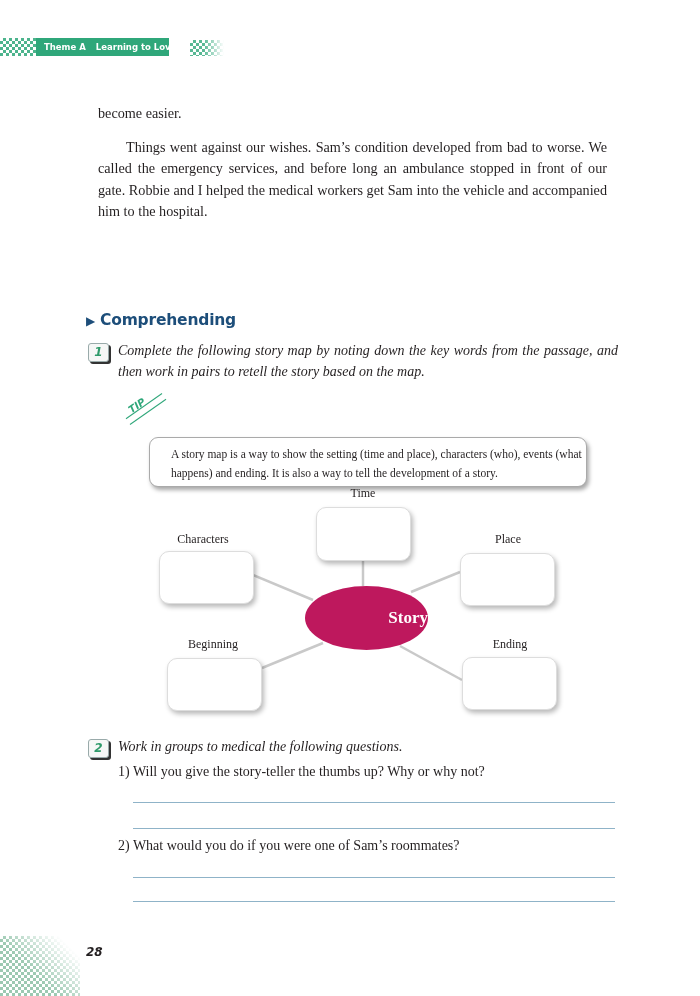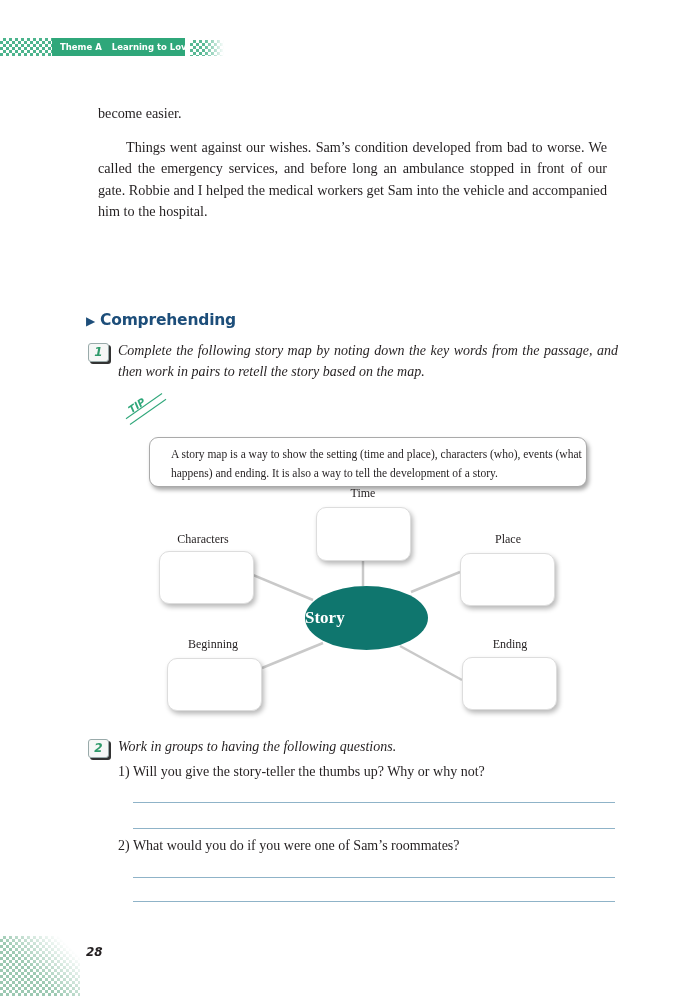--- a/index.html
+++ b/index.html
@@ -6,21 +6,21 @@
   body { width:700px; height:996px; position:relative; overflow:hidden;
          font-family:"Liberation Serif", "DejaVu Serif", serif; color:#231f20; }
 
   
   .hdr { position:absolute; left:0; top:38px; height:18px; width:240px; }
   .hdr .checks-l { position:absolute; left:0; top:0; width:52px; height:18px;
     background-image:
       linear-gradient(45deg, #2fa77a 25%, transparent 25%, transparent 75%, #2fa77a 75%),
       linear-gradient(45deg, #2fa77a 25%, transparent 25%, transparent 75%, #2fa77a 75%);
     background-size:6px 6px; background-position:0 0, 3px 3px; opacity:.85; }
-  .hdr .band { position:absolute; left:52px; top:0; width:133px; height:18px; background:#2fa77a;
+  .hdr .band { position:absolute; left:36px; top:0; width:133px; height:18px; background:#2fa77a;
     color:#fff; font-family:"DejaVu Sans", sans-serif; font-weight:bold; font-size:8.5px;
     line-height:18px; padding-left:8px; box-sizing:border-box; white-space:nowrap; }
   .hdr .band span.sep { display:inline-block; width:10px; }
   .hdr .checks-r { position:absolute; left:190px; top:2px; width:34px; height:16px;
     background-image:
       linear-gradient(45deg, #2fa77a 25%, transparent 25%, transparent 75%, #2fa77a 75%),
       linear-gradient(45deg, #2fa77a 25%, transparent 25%, transparent 75%, #2fa77a 75%);
     background-size:6px 6px; background-position:0 0, 3px 3px; opacity:.8;
     -webkit-mask-image:linear-gradient(90deg,#000 40%,transparent);
     mask-image:linear-gradient(90deg,#000 40%,transparent); }
@@ -51,22 +51,22 @@
      color:#2fa77a; }
   .tip-deco { position:absolute; left:124px; top:405px; width:44px; height:6px;
      border-top:1px solid #2fa77a; border-bottom:1px solid #2fa77a; transform:rotate(-35deg); }
 
   
   .map-svg { position:absolute; left:0; top:0; width:700px; height:996px; }
   .map-label { position:absolute; font-size:12px; text-align:center; }
   .map-box { position:absolute; width:92px; height:50px; background:#fff; border:1px solid #ddd;
      border-radius:10px; box-shadow:2px 3px 5px rgba(0,0,0,.28); }
   .story-node { position:absolute; left:305px; top:586px; width:123px; height:64px;
-     border-radius:50%; background:#0f766e; color:#fff; font-weight:bold; font-size:17px;
-     line-height:64px; text-align:left; }
+     border-radius:50%; background:#be185d; color:#fff; font-weight:bold; font-size:17px;
+     line-height:64px; text-align:right; }
 
   .q { position:absolute; left:118px; font-size:14px; }
   .ans-line { position:absolute; left:133px; width:482px; height:0; border-top:1px solid #8fb3c8; }
 
   .pg-dots { position:absolute; left:0; top:936px; width:80px; height:60px;
     background-image:
       linear-gradient(45deg, #9cc9b2 25%, transparent 25%, transparent 75%, #9cc9b2 75%),
       linear-gradient(45deg, #9cc9b2 25%, transparent 25%, transparent 75%, #9cc9b2 75%);
     background-size:6px 6px; background-position:0 0, 3px 3px;
     -webkit-mask-image:linear-gradient(45deg,#000 40%,transparent 85%);
@@ -122,21 +122,21 @@
 
 <div class="map-label" style="left:173px; top:637px; width:80px;">Beginning</div>
 <div class="map-box" style="left:167px; top:658px; width:93px; height:51px;"></div>
 
 <div class="map-label" style="left:480px; top:637px; width:60px;">Ending</div>
 <div class="map-box" style="left:462px; top:657px; width:93px; height:51px;"></div>
 
 <div class="story-node">Story</div>
 
 <div class="task-num" style="left:88px; top:739px;">2</div>
-<div class="task-text" style="left:118px; top:737px;">Work in groups to having the following questions.</div>
+<div class="task-text" style="left:118px; top:737px;">Work in groups to medical the following questions.</div>
 
 <div class="q" style="top:764px;">1) Will you give the story-teller the thumbs up? Why or why not?</div>
 <div class="ans-line" style="top:802px;"></div>
 <div class="ans-line" style="top:828px;"></div>
 
 <div class="q" style="top:838px;">2) What would you do if you were one of Sam’s roommates?</div>
 <div class="ans-line" style="top:877px;"></div>
 <div class="ans-line" style="top:901px;"></div>
 
 <div class="pg-dots"></div>

